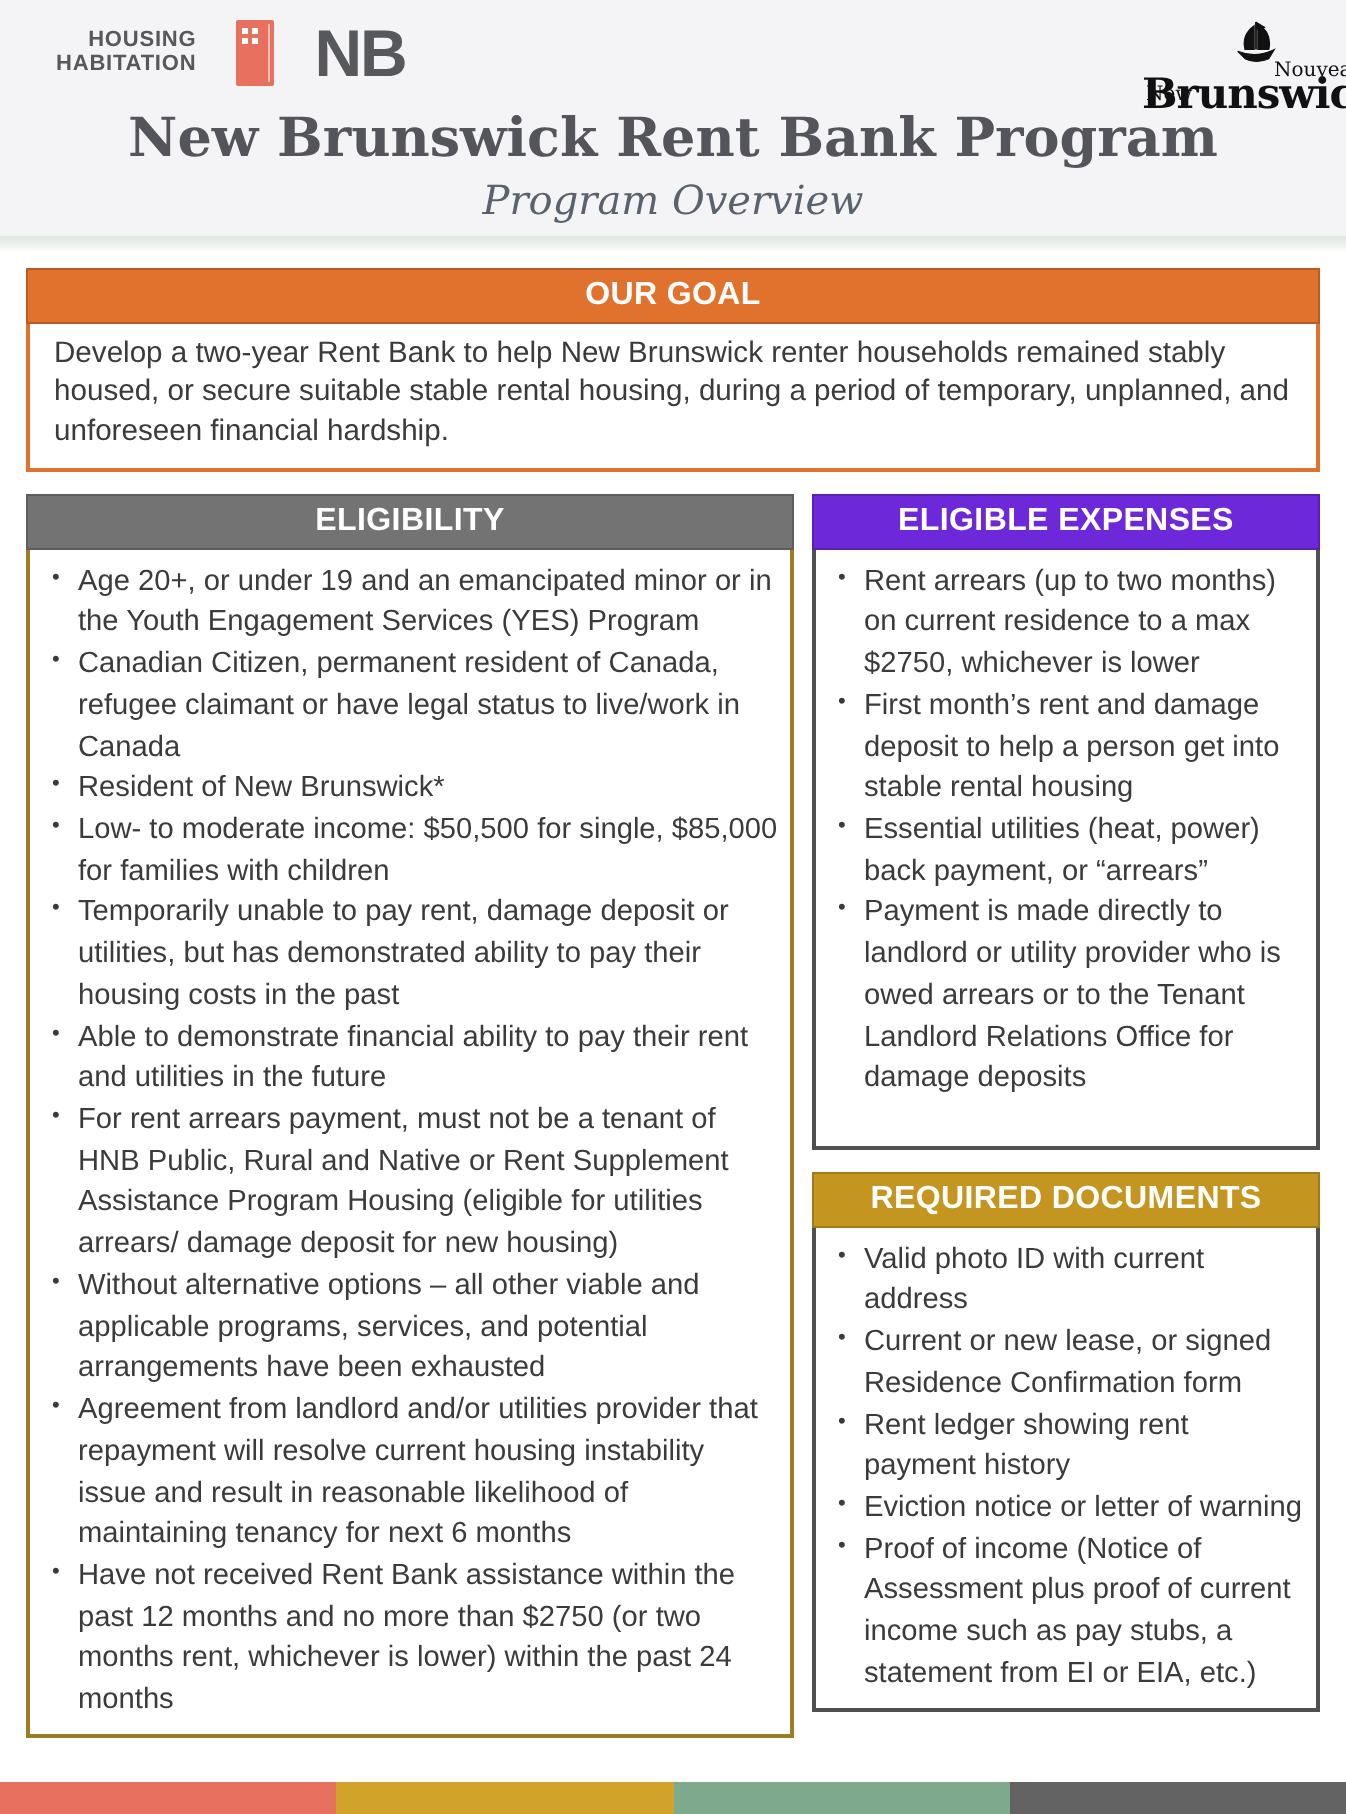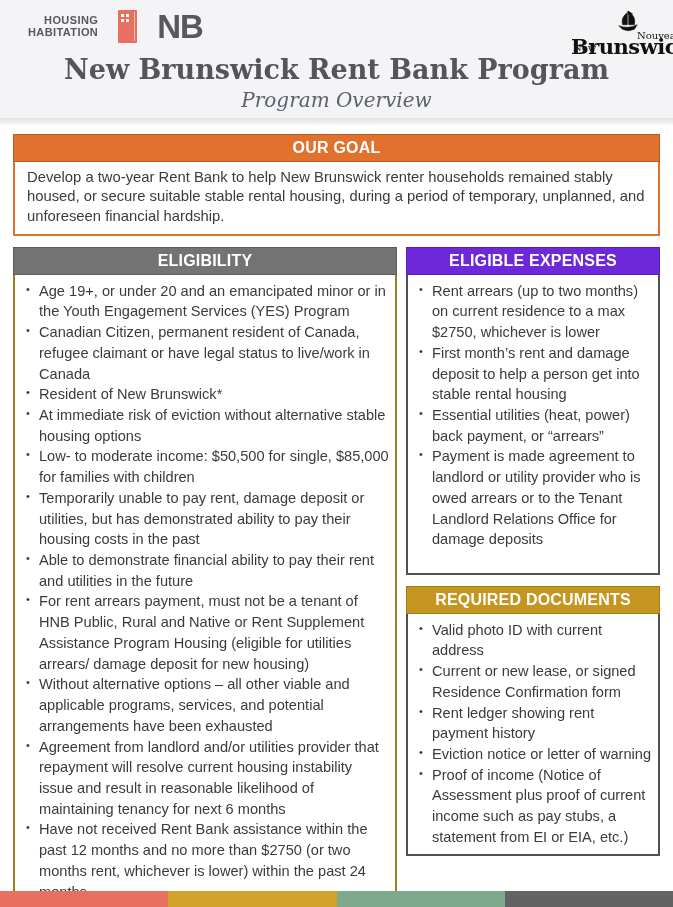--- a/index.html
+++ b/index.html
@@ -96,44 +96,43 @@
     <div class="section-bar" style="background-color: rgb(224, 114, 45);">OUR GOAL</div>
     <div class="goal-body">Develop a two-year Rent Bank to help New Brunswick renter households remained stably housed, or secure suitable stable rental housing, during a period of temporary, unplanned, and unforeseen financial hardship.</div>
   </div>
 
   <div class="columns">
 
     <div class="col-left">
       <div class="section-bar" style="background-color: #737373;">ELIGIBILITY</div>
       <div class="panel-body eligibility-body">
         <ul class="bullet-list">
-            <li>Age 19+, or under 20 and an emancipated minor or in the Youth Engagement Services (YES) Program</li>
+            <li>Age 20+, or under 19 and an emancipated minor or in the Youth Engagement Services (YES) Program</li>
             <li>Canadian Citizen, permanent resident of Canada, refugee claimant or have legal status to live/work in Canada</li>
             <li>Resident of New Brunswick*</li>
-            <li>At immediate risk of eviction without alternative stable housing options</li>
             <li>Low- to moderate income: $50,500 for single, $85,000 for families with children</li>
             <li>Temporarily unable to pay rent, damage deposit or utilities, but has demonstrated ability to pay their housing costs in the past</li>
             <li>Able to demonstrate financial ability to pay their rent and utilities in the future</li>
             <li>For rent arrears payment, must not be a tenant of HNB Public, Rural and Native or Rent Supplement Assistance Program Housing (eligible for utilities arrears/ damage deposit for new housing)</li>
             <li>Without alternative options – all other viable and applicable programs, services, and potential arrangements have been exhausted</li>
             <li>Agreement from landlord and/or utilities provider that repayment will resolve current housing instability issue and result in reasonable likelihood of maintaining tenancy for next 6 months</li>
             <li>Have not received Rent Bank assistance within the past 12 months and no more than $2750 (or two months rent, whichever is lower) within the past 24 months</li>
           </ul>
       </div>
     </div>
 
     <div class="col-right">
       <div>
         <div class="section-bar" style="background-color: #6d28d9;">ELIGIBLE EXPENSES</div>
         <div class="panel-body dark-border expenses-body">
           <ul class="bullet-list">
               <li>Rent arrears (up to two months) on current residence to a max $2750, whichever is lower</li>
               <li>First month’s rent and damage deposit to help a person get into stable rental housing</li>
               <li>Essential utilities (heat, power) back payment, or “arrears”</li>
-              <li>Payment is made agreement to landlord or utility provider who is owed arrears or to the Tenant Landlord Relations Office for damage deposits</li>
+              <li>Payment is made directly to landlord or utility provider who is owed arrears or to the Tenant Landlord Relations Office for damage deposits</li>
             </ul>
         </div>
       </div>
       <div class="spacer"></div>
       <div>
         <div class="section-bar" style="background-color: rgb(197, 150, 31);">REQUIRED DOCUMENTS</div>
         <div class="panel-body dark-border documents-body">
           <ul class="bullet-list">
               <li>Valid photo ID with current address</li>
               <li>Current or new lease, or signed Residence Confirmation form</li>

